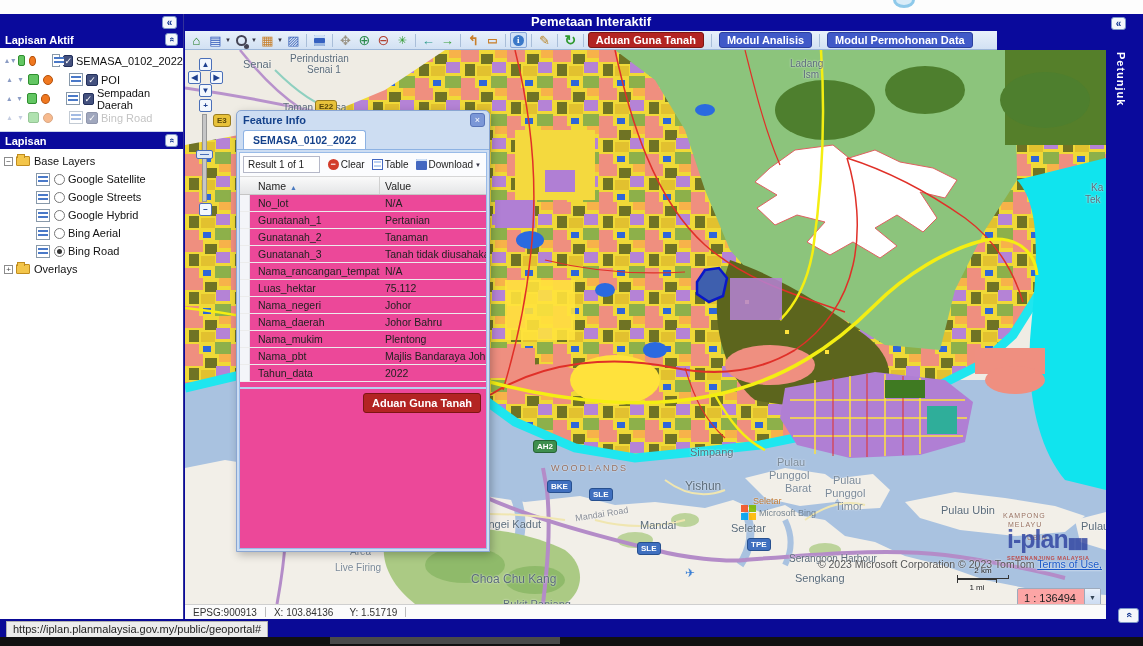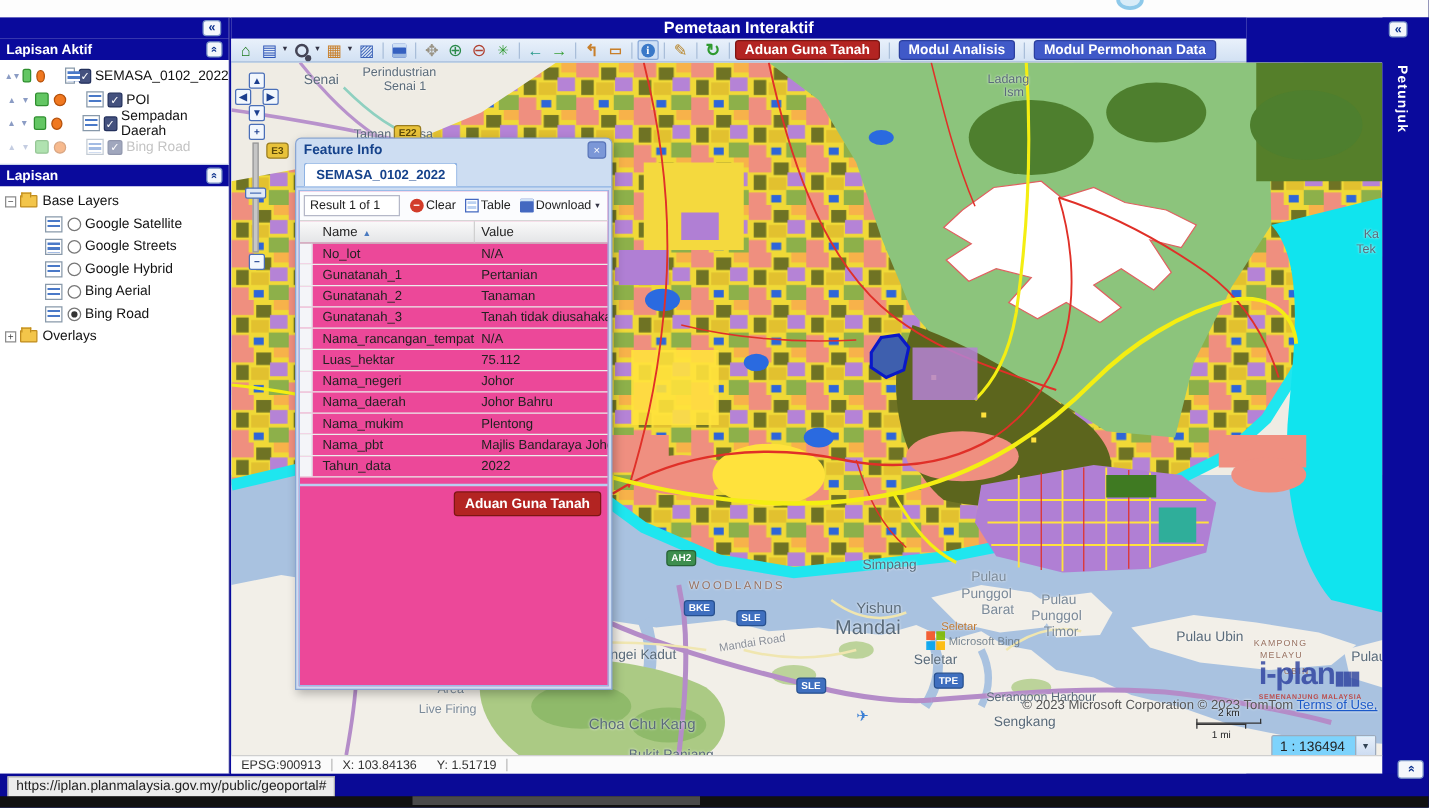--- a/index.html
+++ b/index.html
@@ -88,21 +88,21 @@
   #pz-knob { position:absolute; left:11px; top:100px; width:17px; height:9px; background:#dfe9f6; border:1px solid #4a6fb8; border-radius:2px; cursor:pointer; }
   #pz-knob::before { content:""; display:block; margin:3px 3px; height:1px; background:#4a6fb8; }
 
   
   #attrib { position:absolute; right:4px; top:508px; font-size:10.5px; color:#555; text-shadow:0 0 2px #fff; }
   #attrib a { color:#1a58c8; }
   #scalebar { position:absolute; left:772px; top:516px; width:52px; font-size:8px; color:#222; text-shadow:0 0 2px #fff; }
   #scalebar .bar { border:1px solid #333; border-top:none; height:4px; }
   #scalebar .bar2 { border:1px solid #333; border-bottom:none; height:4px; }
   #scalebar .t { text-align:center; line-height:9px; }
-  #scale-combo { position:absolute; left:832px; top:538px; width:84px; height:20px; background:#7dd3fc; border:1px solid #9daabc; border-radius:2px; display:flex; align-items:center; }
+  #scale-combo { position:absolute; left:832px; top:538px; width:84px; height:20px; background:#fca5a5; border:1px solid #9daabc; border-radius:2px; display:flex; align-items:center; }
   #scale-combo .val { flex:1; font-size:11px; color:#222; padding-left:6px; }
   #scale-combo .trig { width:16px; height:18px; background:linear-gradient(#e8f0fa,#c7d8f0); border-left:1px solid #9daabc; font-size:7px; color:#345; text-align:center; line-height:18px; cursor:pointer; }
   #iplan-logo { position:absolute; left:822px; top:477px; opacity:.8; pointer-events:none; }
   #iplan-logo .t1 { font-size:25px; font-weight:bold; color:#2b3f9e; letter-spacing:-1px; line-height:24px; }
   #iplan-logo .bld { color:#2b3f9e; font-size:15px; letter-spacing:-2px; }
   #iplan-logo .t2 { font-size:5.5px; font-weight:bold; color:#c03028; letter-spacing:.5px; }
   #bing-logo { position:absolute; left:556px; top:455px; display:flex; align-items:center; gap:3px; opacity:.9; }
   #bing-logo .sq { display:grid; grid-template-columns:7px 7px; grid-gap:1px; }
   #bing-logo .sq i { width:7px; height:7px; }
   #bing-logo .txt { font-size:9px; color:#6a7a88; }
@@ -434,21 +434,21 @@
           <div class="mlabel" style="left: 58px; top: 8px; font-size: 11px;">Senai</div>
           <div class="mlabel" style="left: 105px; top: 3px; font-size: 10px;">Perindustrian</div>
           <div class="mlabel" style="left: 122px; top: 14px; font-size: 10px;">Senai 1</div>
           <div class="mlabel" style="left: 98px; top: 52px; font-size: 10px;">Taman Selesa</div>
           <div class="mlabel" style="left: 605px; top: 8px; font-size: 10px;">Ladang</div>
           <div class="mlabel" style="left: 618px; top: 19px; font-size: 10px;">Ism</div>
           <div class="mlabel" style="left: 906px; top: 132px; font-size: 10px;">Ka</div>
           <div class="mlabel" style="left: 900px; top: 144px; font-size: 10px;">Tek</div>
           <div class="mlabel" style="left: 505px; top: 396px; font-size: 11px;">Simpang</div>
           <div class="mlabel" style="left: 500px; top: 429px; font-size: 12px;">Yishun</div>
-          <div class="mlabel" style="left: 455px; top: 444px; font-size: 16px; margin-left: 28px;">Mandai</div>
+          <div class="mlabel" style="left: 455px; top: 469px; font-size: 11px;">Mandai</div>
           <div class="mlabel" style="left: 390px; top: 459px; font-size: 9px; color: rgb(138, 143, 152); transform: rotate(-9deg);">Mandai Road</div>
           <div class="mlabel" style="left: 290px; top: 468px; font-size: 11px;">Sungei Kadut</div>
           <div class="mlabel" style="left: 366px; top: 413px; font-size: 9px; color: rgb(151, 112, 95); letter-spacing: 2px;">WOODLANDS</div>
           <div class="mlabel" style="left: 286px; top: 522px; font-size: 12px;">Choa Chu Kang</div>
           <div class="mlabel" style="left: 318px; top: 548px; font-size: 11px;">Bukit Panjang</div>
           <div class="mlabel" style="left: 150px; top: 512px; font-size: 10px; color: rgb(123, 138, 153);">Live Firing</div>
           <div class="mlabel" style="left: 165px; top: 496px; font-size: 10px; color: rgb(123, 138, 153);">Area</div>
           <div class="mlabel" style="left: 546px; top: 472px; font-size: 11px;">Seletar</div>
           <div class="mlabel" style="left: 568px; top: 446px; font-size: 9px; color: rgb(192, 120, 48);">Seletar</div>
           <div class="mlabel" style="left: 592px; top: 406px; font-size: 11px; color: rgb(123, 138, 153);">Pulau</div>

